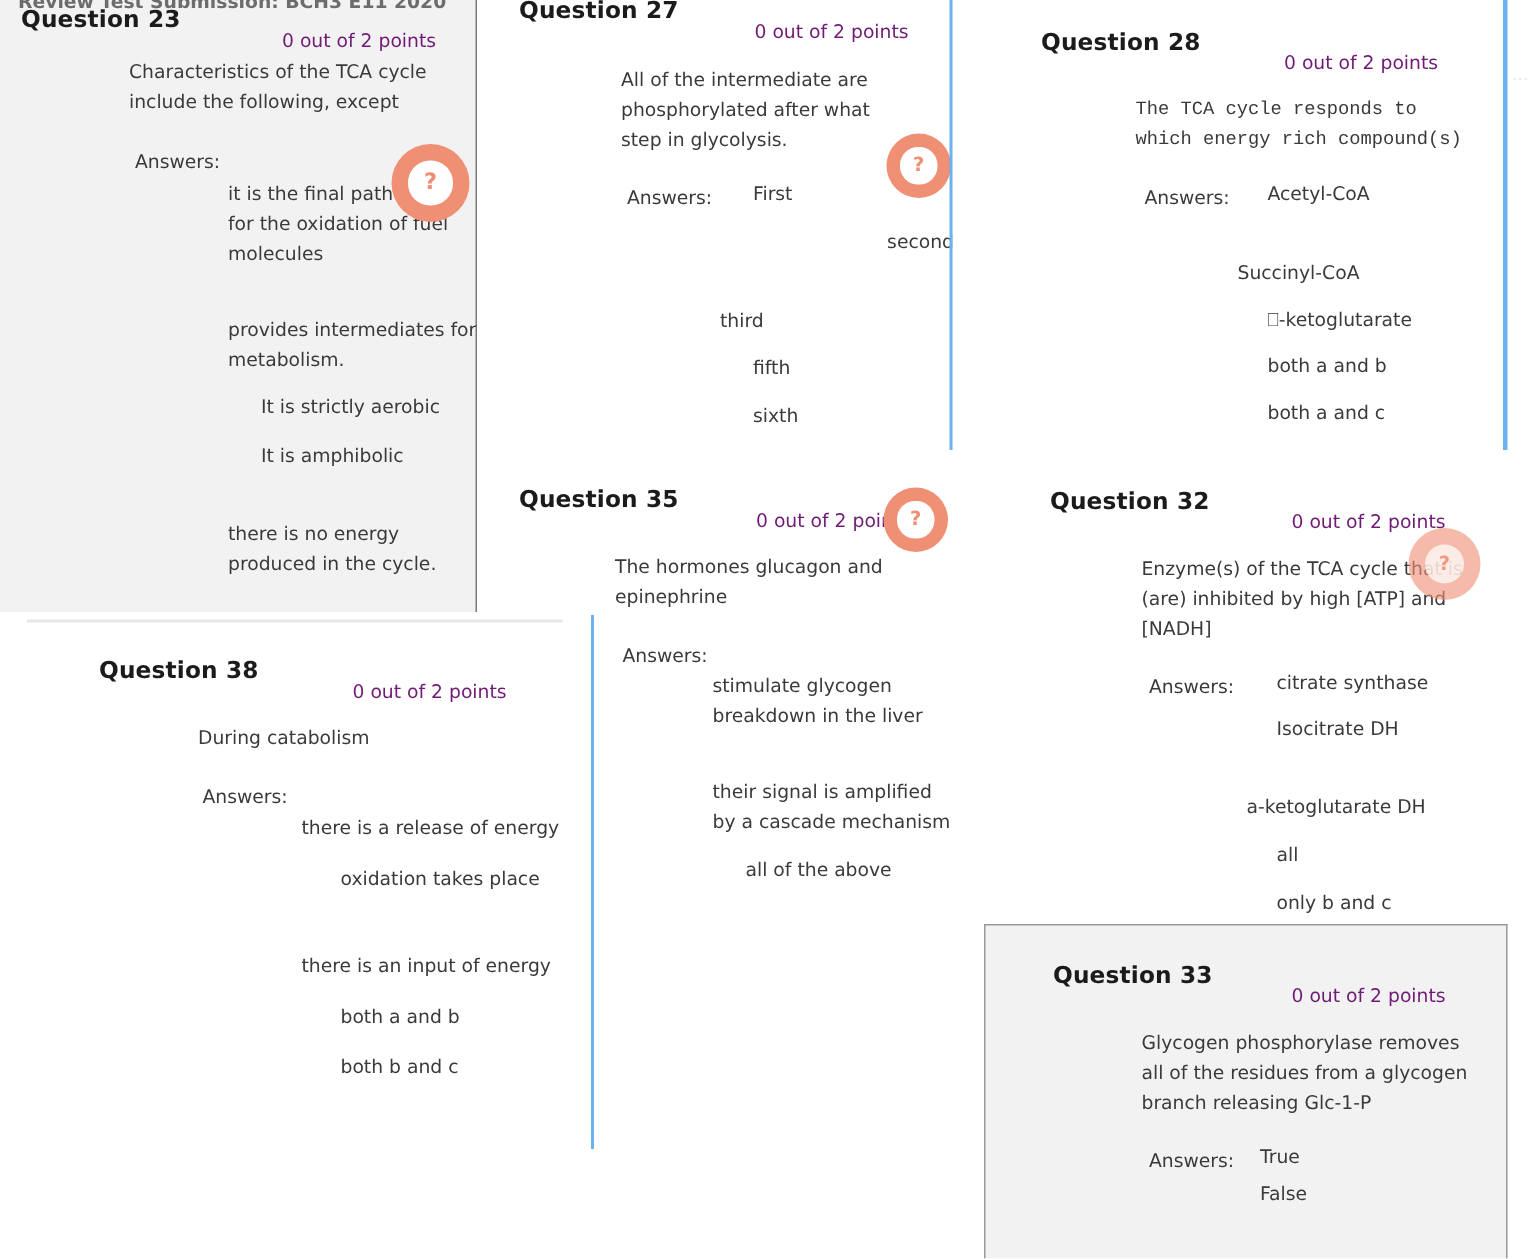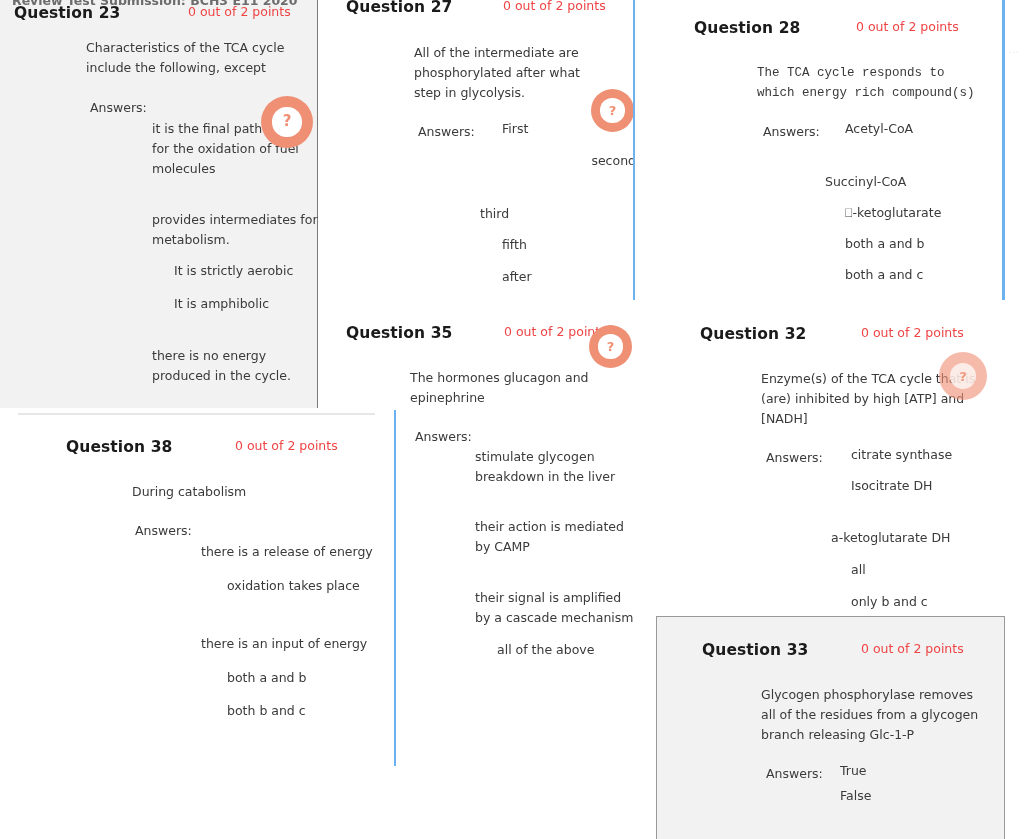--- a/index.html
+++ b/index.html
@@ -36,24 +36,24 @@
     left: 0;
     top: 0;
     font-size: 15.5px;
     font-weight: bold;
     color: #1b1b1b;
     letter-spacing: .1px;
     white-space: nowrap;
   }
   .q-points {
     position: absolute;
-    top: 0;
+    top: 15px;
     font-size: 12.5px;
     font-weight: normal;
-    color: #ef4444;
+    color: #701a75;
     white-space: nowrap;
   }
   .q-stem {
     font-size: 12.5px;
     line-height: 20px;
     color: #3a3a3a;
   }
   .q-answers-label {
     font-size: 12.5px;
     color: #3a3a3a;
@@ -161,38 +161,37 @@
   <div class="q-header">
     <span class="q-title">Question 27</span>
     <span class="q-points" style="left:157px;">0 out of 2 points</span>
   </div>
   <div class="q-stem" style="margin-left:68px; margin-top:23px; width:196px;">All of the intermediate are phosphorylated after what step in glycolysis.</div>
   <div class="q-answers-label" style="margin-left:72px; margin-top:21px; position:relative;">Answers:</div>
   <div class="q-answer" style="margin-left:156px; margin-top:-20px;">First</div>
   <div class="q-answer" style="margin-left:156px; margin-top:12px;text-align:right;">second</div>
   <div class="q-answer" style="margin-left:134px; margin-top:33px;">third</div>
   <div class="q-answer" style="margin-left:156px; margin-top:11px;">fifth</div>
-  <div class="q-answer" style="margin-left:156px; margin-top:12px;">after</div>
+  <div class="q-answer" style="margin-left:156px; margin-top:12px;">sixth</div>
 </div>
 
 <div class="help-badge" style="left:591px; top:89px; width:43px; height:43px;">
   <span class="disc" style="font-size:13px;">?</span>
 </div>
 
 <div class="vline" style="left:633px; top:0; width:2px; height:300px; background:#6cb2f0;"></div>
 
 <div class="panel" style="left:346px; top:324px; width:290px;">
   <div class="q-header">
     <span class="q-title">Question 35</span>
     <span class="q-points" style="left:158px;">0 out of 2 points</span>
   </div>
   <div class="q-stem" style="margin-left:64px; margin-top:22px; width:190px;">The hormones glucagon and epinephrine</div>
   <div class="q-answers-label" style="margin-left:69px; margin-top:21px;">Answers:</div>
   <div class="q-answer" style="margin-left:129px; margin-top:3px; width:160px;">stimulate glycogen breakdown in the liver</div>
-  <div class="q-answer" style="margin-left:129px; margin-top:30px; width:160px;">their action is mediated by CAMP</div>
   <div class="q-answer" style="margin-left:129px; margin-top:31px; width:160px;">their signal is amplified by a cascade mechanism</div>
   <div class="q-answer" style="margin-left:151px; margin-top:12px;">all of the above</div>
 </div>
 
 <div class="help-badge" style="left:589px; top:325px; width:43px; height:43px;">
   <span class="disc" style="font-size:13px;">?</span>
 </div>
 
 <div class="vline" style="left:394px; top:410px; width:2px; height:356px; background:#6cb2f0;"></div>
 

